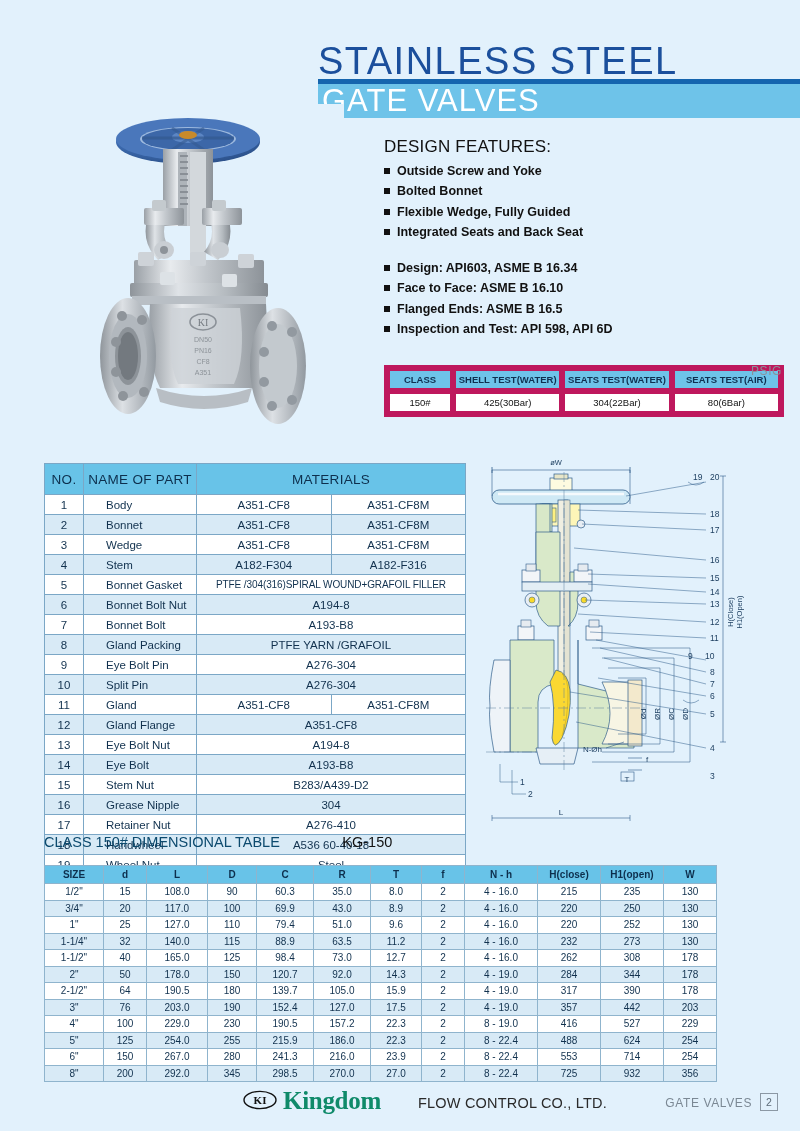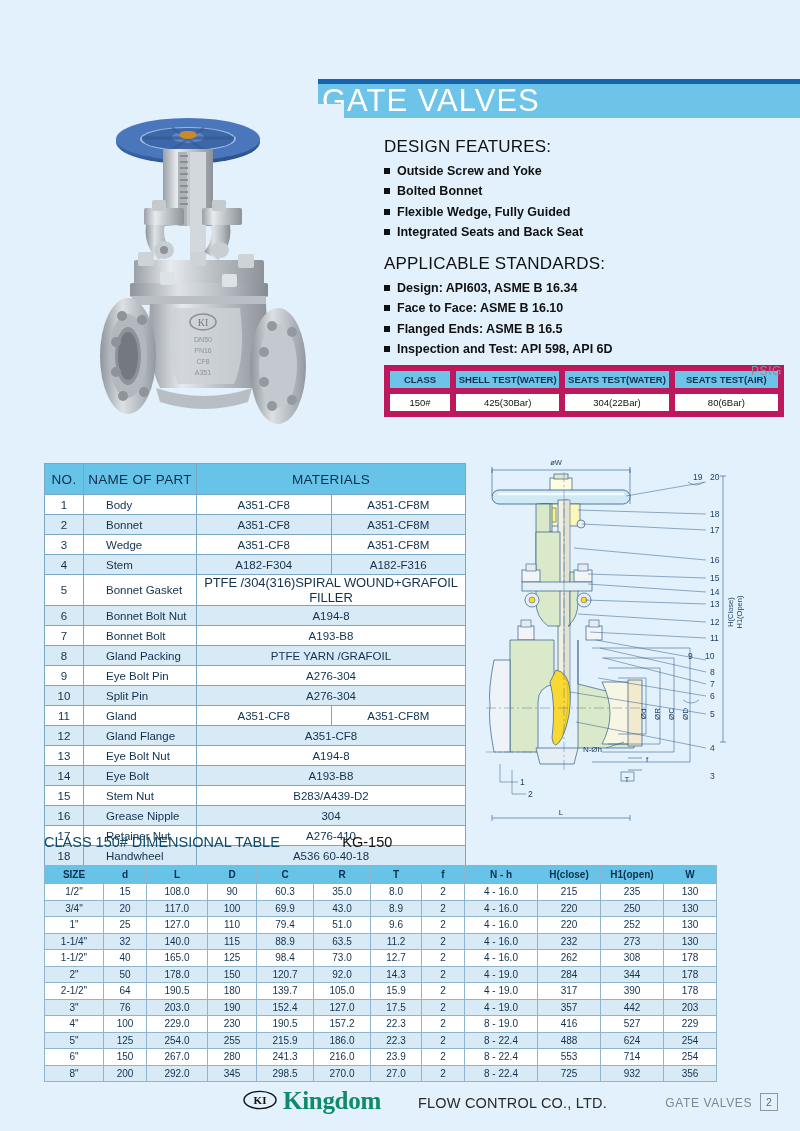--- a/index.html
+++ b/index.html
@@ -79,21 +79,21 @@
   }
   table.parts thead th{
     background:#68c3e8;color:#0d2f4d;font-size:13.5px;height:30px;
     font-weight:400;letter-spacing:.3px;
   }
   table.parts td.no{width:38px;}
   table.parts td.pname{width:112px;text-align:left;padding-left:22px;}
   table.parts tbody tr:nth-child(even) td{background:#d8eaf6;}
   table.parts tbody tr:nth-child(odd) td{background:#ffffff;}
   table.parts td.mat{font-size:11.5px;}
-  table.parts td.mat-wide{font-size:13px;letter-spacing:-.1px;}
+  table.parts td.mat-wide{font-size:10px;letter-spacing:-.1px;}
 
   
   #drawing{position:absolute;left:478px;top:452px;width:318px;height:390px;}
 
   
   #dim{position:absolute;left:44px;top:833px;width:716px;}
   #dim-title{font-size:14.5px;color:#0c4a6e;display:inline-block;}
   #dim-code{font-size:14.5px;color:#111;margin-left:58px;}
   table.dim{
     border-collapse:collapse;width:576px;margin-top:14px;table-layout:fixed;
@@ -127,20 +127,21 @@
   #f-page{
     position:absolute;right:22px;top:11px;
     width:16px;height:16px;border:1px solid #8b98a4;
     font-size:10.5px;color:#5d6b78;text-align:center;line-height:16px;
   }
 </style>
 </head>
 <body>
 
 <div id="header">
+  <div id="title-main">STAINLESS STEEL</div>
   <div id="title-rule"></div>
   <div id="title-band"></div>
   <div id="title-sub">GATE VALVES</div>
 </div>
 
 <div id="photo">
 <svg width="272" height="338" viewBox="0 0 272 338">
   <defs>
     <linearGradient id="steel" x1="0" y1="0" x2="1" y2="0">
       <stop offset="0%" stop-color="#9aa0a6"></stop>
@@ -254,21 +255,20 @@
       <span>Flexible Wedge, Fully Guided</span>
     </div>
     <div class="bullet-row">
       <span class="bullet-sq"></span>
       <span>Integrated Seats and Back Seat</span>
     </div>
   </div>
 </div>
 
 <div id="standards-block">
-  <div class="sect-head">APPLICABLE STANDARDS:</div>
   <div>
     <div class="bullet-row">
       <span class="bullet-sq"></span>
       <span>Design: API603, ASME B 16.34</span>
     </div>
     <div class="bullet-row">
       <span class="bullet-sq"></span>
       <span>Face to Face: ASME B 16.10</span>
     </div>
     <div class="bullet-row">

